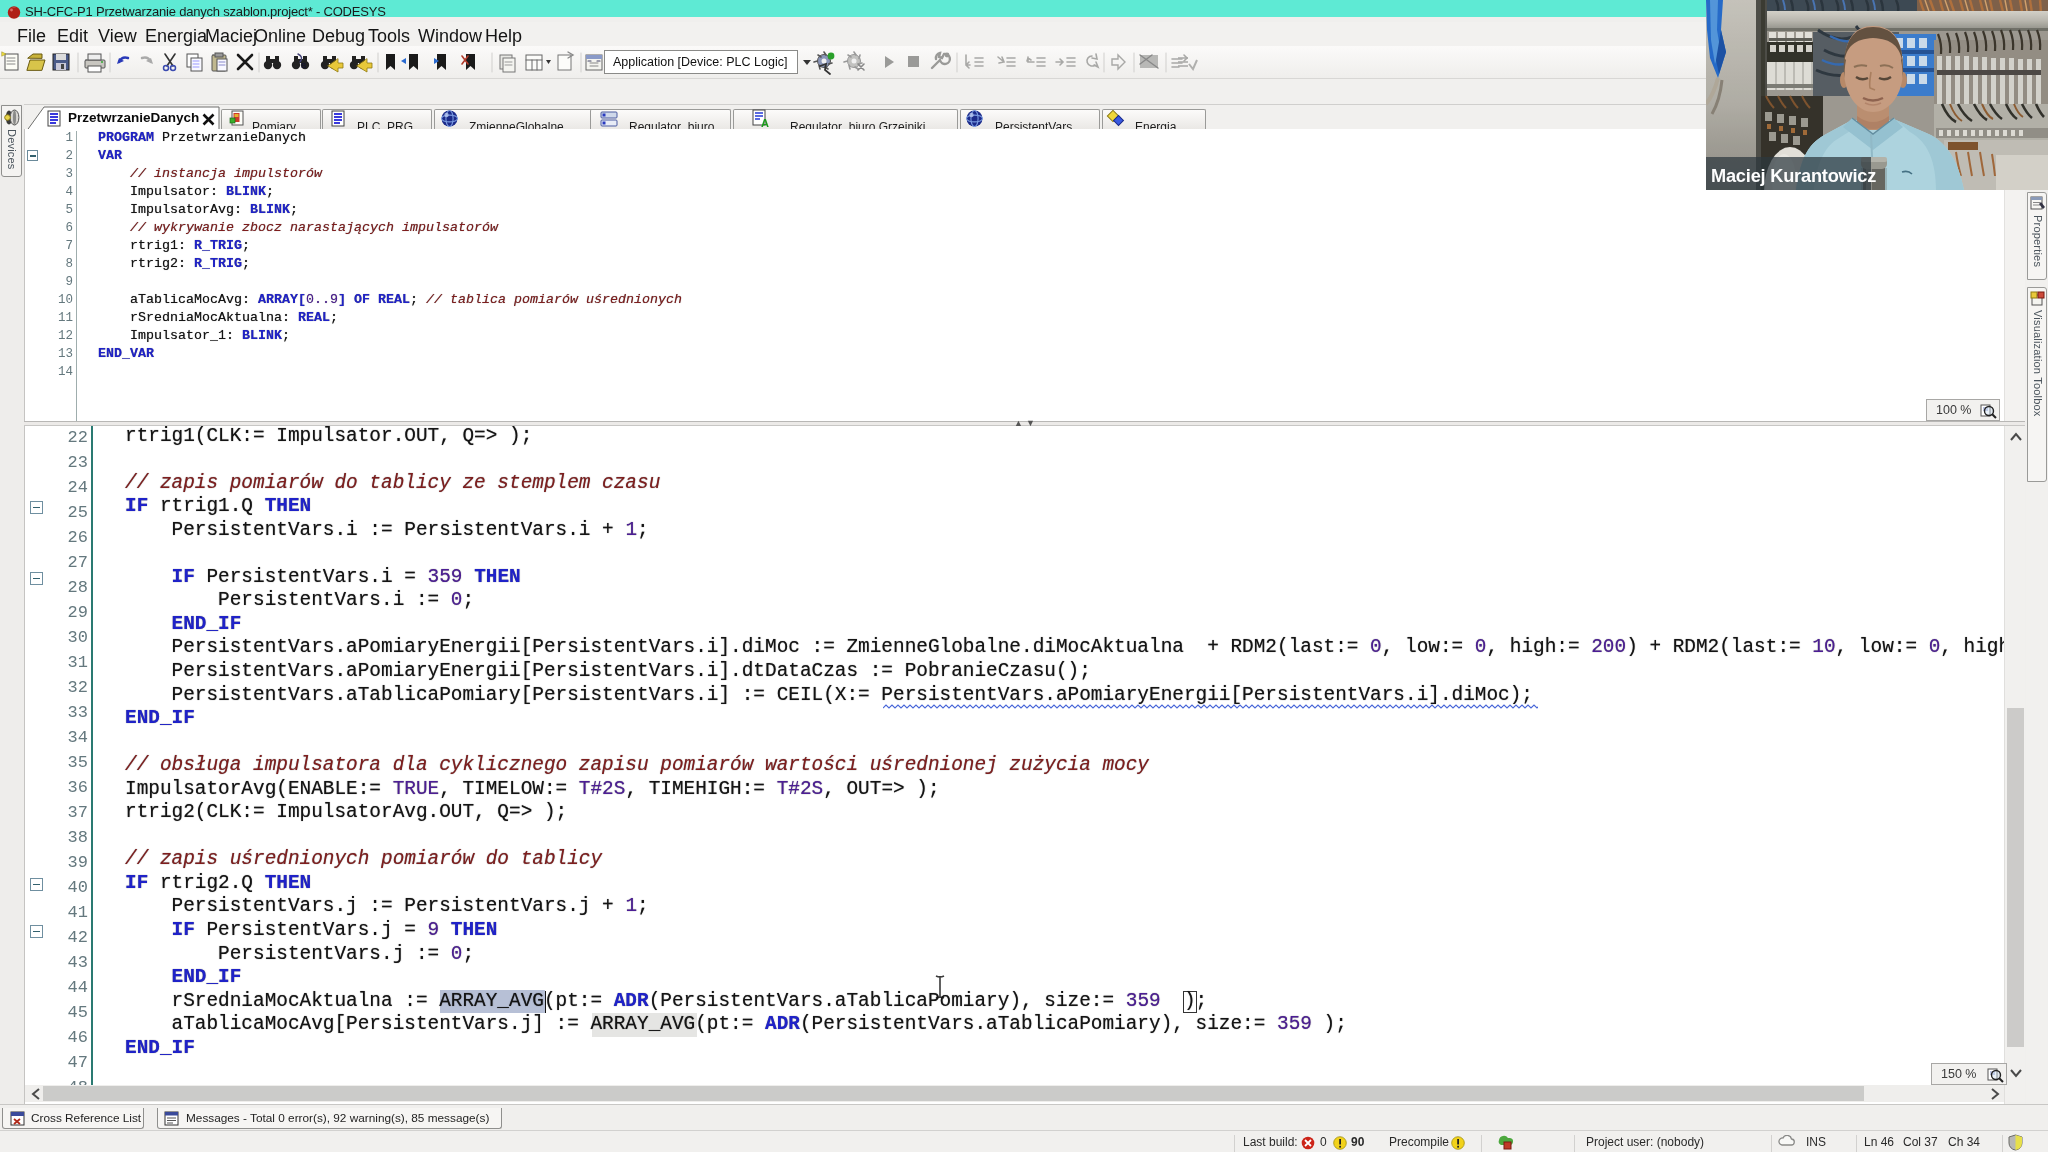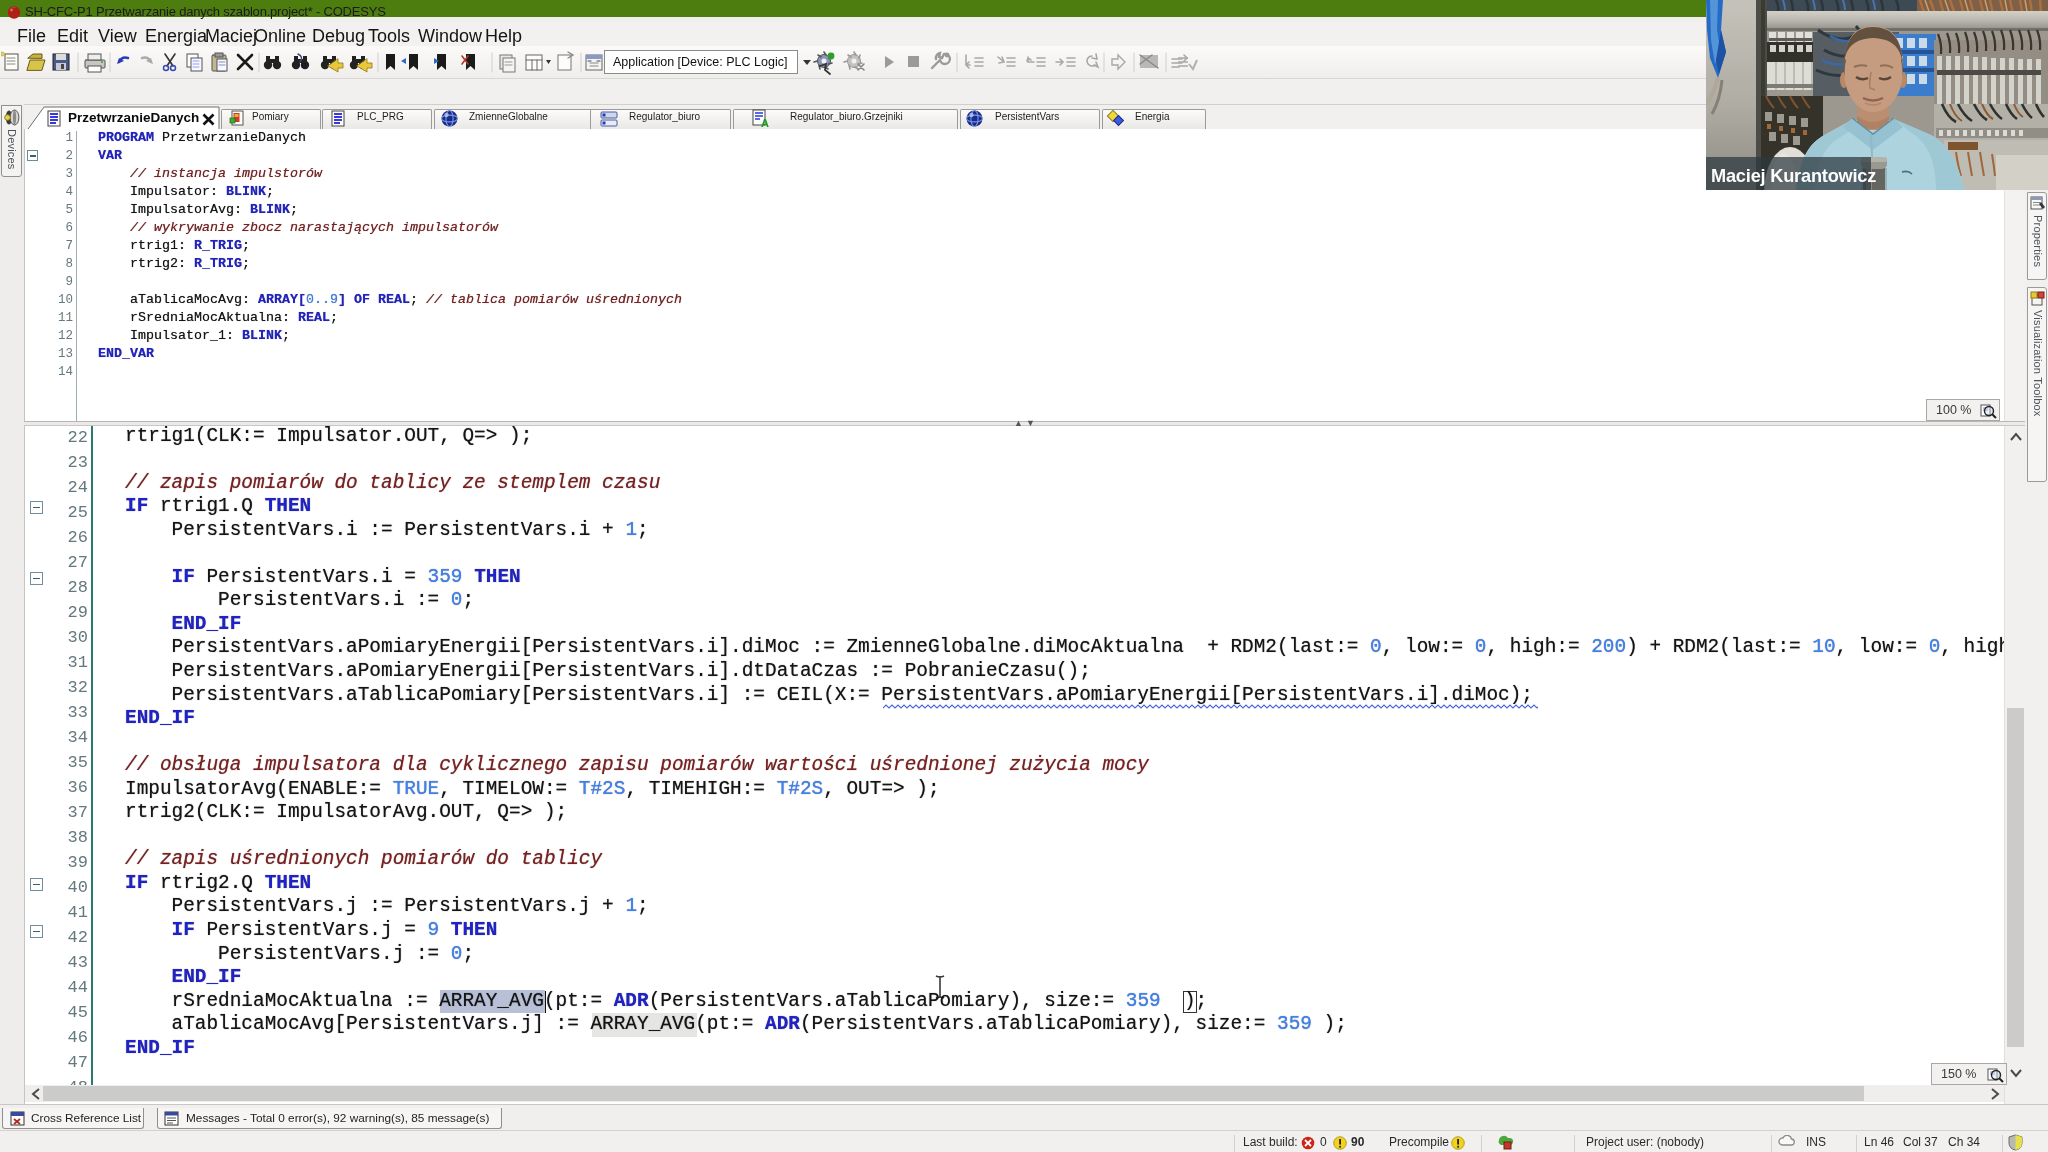--- a/index.html
+++ b/index.html
@@ -1,39 +1,39 @@
 <!DOCTYPE html>
 <html><head><meta charset="utf-8">
 <style>
 html,body{margin:0;padding:0;width:2048px;height:1152px;overflow:hidden;background:#f0efed;font-family:"Liberation Sans",sans-serif;}
 *{box-sizing:border-box;}
 .abs{position:absolute;}
-#titlebar{position:absolute;left:0;top:0;width:2048px;height:17px;background:#4d7c0f;}
+#titlebar{position:absolute;left:0;top:0;width:2048px;height:17px;background:#5eead4;}
 #titlebar .t{position:absolute;left:25px;top:4px;font-size:13px;letter-spacing:-0.2px;color:#1b1b1b;}
 #menubar{position:absolute;left:0;top:22px;width:2048px;height:24px;background:#f2f1ef;}
 #menubar span{position:absolute;top:4px;font-size:18px;color:#141414;}
 #toolbar{position:absolute;left:0;top:46px;width:2048px;height:33px;background:linear-gradient(#fbfaf9,#efeeec);border-bottom:1px solid #d8d7d5;}
 #strip2{position:absolute;left:0;top:79px;width:2048px;height:25px;background:#f1f0ee;}
 #tabstrip{position:absolute;left:0;top:104px;width:2048px;height:25px;background:#f1f0ee;border-top:1px solid #d0cfcd;}
 .tab{position:absolute;top:4px;height:21px;background:linear-gradient(#fcfbfa,#e9e7e4);border:1px solid #9a9a98;border-bottom:none;border-radius:2px 2px 0 0;}
-.tab .tx{position:absolute;top:1px;font-size:10px;color:#1d1d1d;white-space:nowrap;}
+.tab .tx{position:absolute;top:10px;font-size:12px;color:#1d1d1d;white-space:nowrap;}
 #upane{position:absolute;left:24px;top:129px;width:2001px;height:292px;background:#ffffff;border-left:1px solid #c5c4c2;overflow:hidden;}
 #usep{position:absolute;left:51px;top:0;width:1px;height:292px;background:#9fadad;}
 #unums{position:absolute;left:2px;top:-0.5px;width:46px;text-align:right;font-family:"Liberation Mono",monospace;font-size:12.5px;line-height:18px;color:#64787e;white-space:pre;}
 #ucode{position:absolute;left:73px;top:-0.5px;font-family:"Liberation Mono",monospace;font-size:13.333px;line-height:18px;color:#141414;white-space:pre;margin:0;text-shadow:0 0 0.7px rgba(20,20,20,0.65);}
 #uscroll{position:absolute;left:1979px;top:0;width:22px;height:292px;background:#f3f2f0;border-left:1px solid #e2e1df;}
 #uzoom{position:absolute;left:1901px;top:270px;width:74px;height:22px;background:#f2f1ef;border:1px solid #a8a7a5;}
 #splitter{position:absolute;left:24px;top:421px;width:2001px;height:5px;background:#eceae8;border-top:1px solid #b8b7b5;border-bottom:1px solid #c8c7c5;}
 #lpane{position:absolute;left:24px;top:426px;width:2001px;height:678px;background:#ffffff;border-left:1px solid #c5c4c2;overflow:hidden;}
 #lsep{position:absolute;left:66px;top:0;width:2px;height:660px;background:#2a7a72;}
 #lnums{position:absolute;left:6px;top:-1.5px;width:57px;text-align:right;font-family:"Liberation Mono",monospace;font-size:17px;line-height:25px;color:#64787e;white-space:pre;}
 #lcode{position:absolute;left:100px;top:-1.5px;font-family:"Liberation Mono",monospace;font-size:19.4px;line-height:23.55px;color:#141414;white-space:pre;margin:0;text-shadow:0 0 1px rgba(20,20,20,0.65);}
 .k{color:#1f22c8;font-weight:bold;}
 .c{color:#7f1d1d;font-style:italic;}
-.n{color:#3b82f6;}
+.n{color:#4c1d95;}
 #lvscroll{position:absolute;left:1979px;top:0;width:22px;height:678px;background:#f1f0ee;border-left:1px solid #e0dfdd;}
 #lhscroll{position:absolute;left:0;top:659px;width:1979px;height:17px;background:#efeeec;}
 #lzoom{position:absolute;left:1906px;top:637px;width:76px;height:22px;background:#f2f1ef;border:1px solid #a8a7a5;z-index:2;}
 #bottombar{position:absolute;left:0;top:1104px;width:2048px;height:26px;background:#f0efed;border-top:1px solid #c8c7c5;}
 .btab{position:absolute;top:3px;height:21px;background:#f6f5f3;border:1px solid #8f8f8d;border-top:none;border-radius:0 0 3px 3px;}
 .btab .tx{position:absolute;top:3px;font-size:11.8px;color:#1d1d1d;white-space:nowrap;}
 #statusbar{position:absolute;left:0;top:1130px;width:2048px;height:22px;background:#f1f0ee;border-top:1px solid #d2d1cf;font-size:12px;color:#2a2a2a;}
 #statusbar span{position:absolute;top:4px;white-space:nowrap;}
 #leftdock{position:absolute;left:0;top:104px;width:24px;height:1000px;background:#eeedeb;}
 #devtab{position:absolute;left:1px;top:1px;width:21px;height:72px;background:#f4f3f1;border:1px solid #8f8f8d;border-radius:0 0 3px 3px;}

